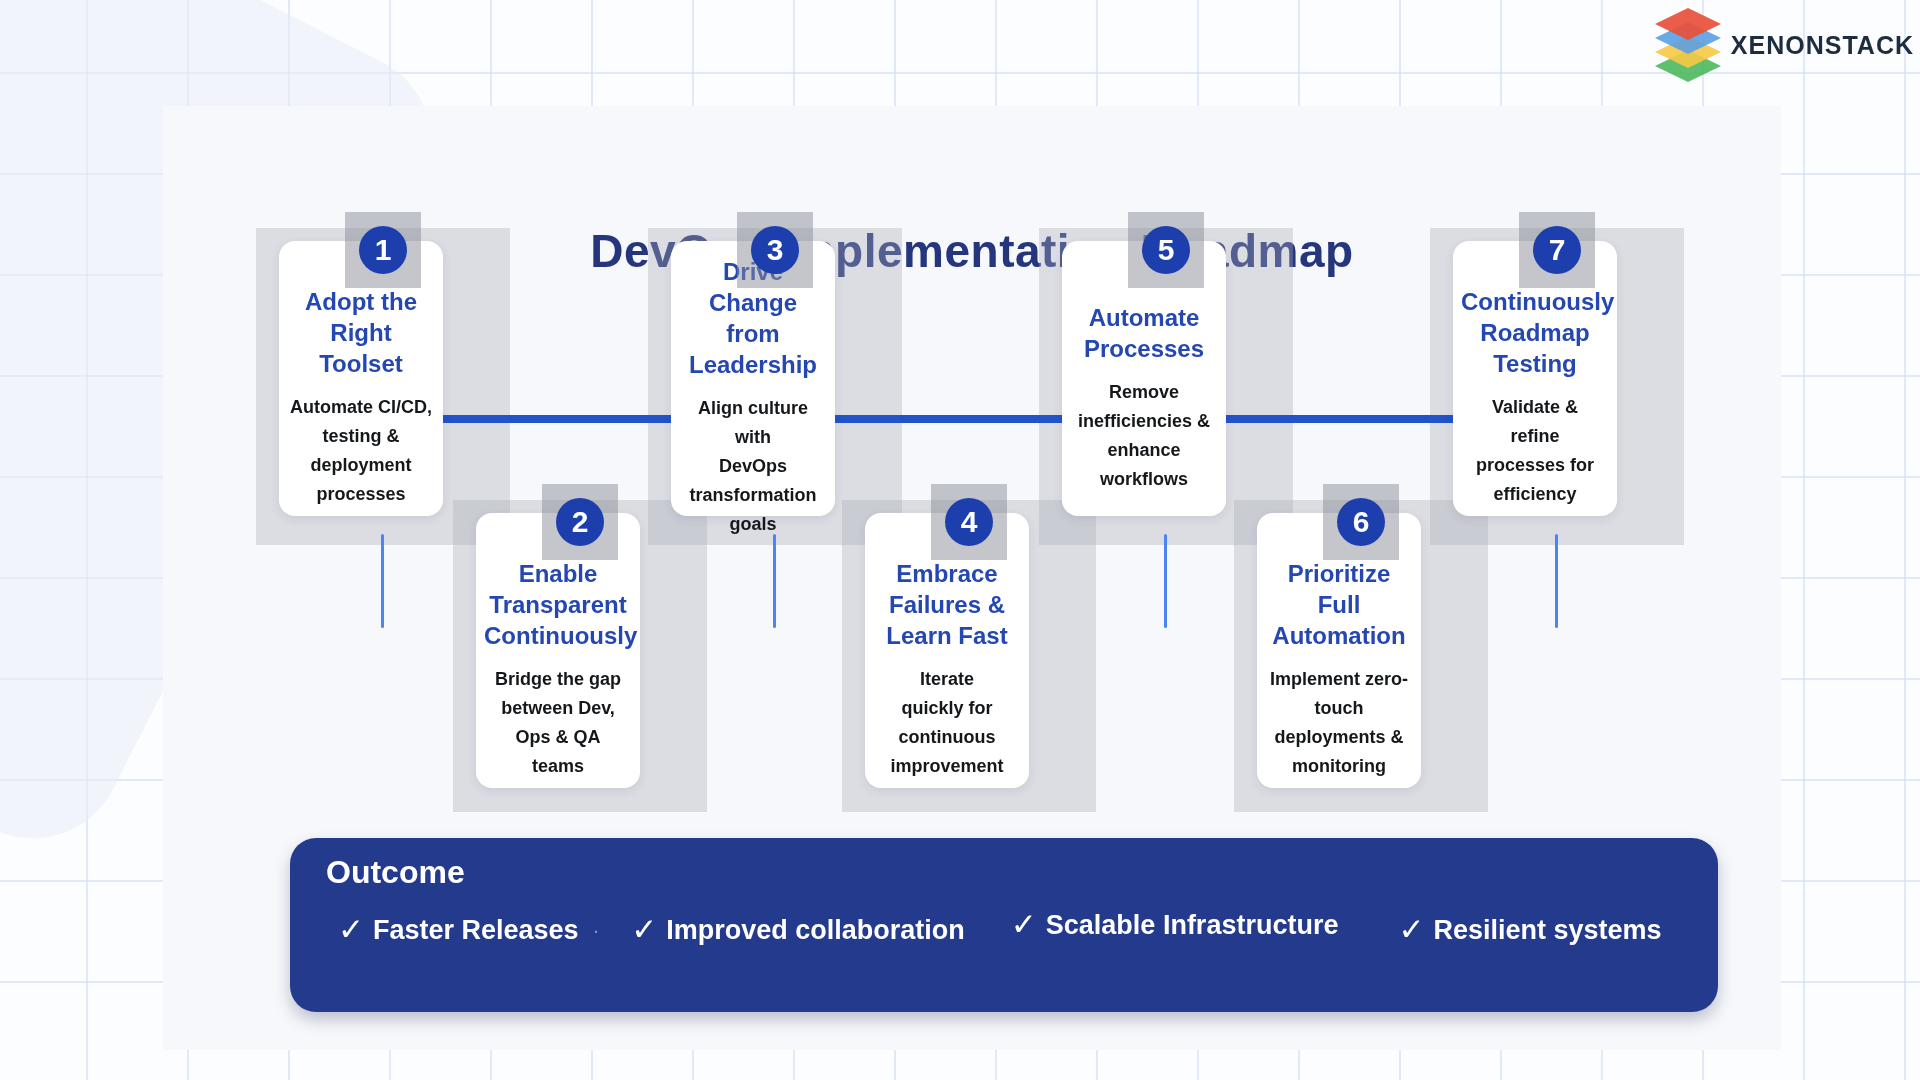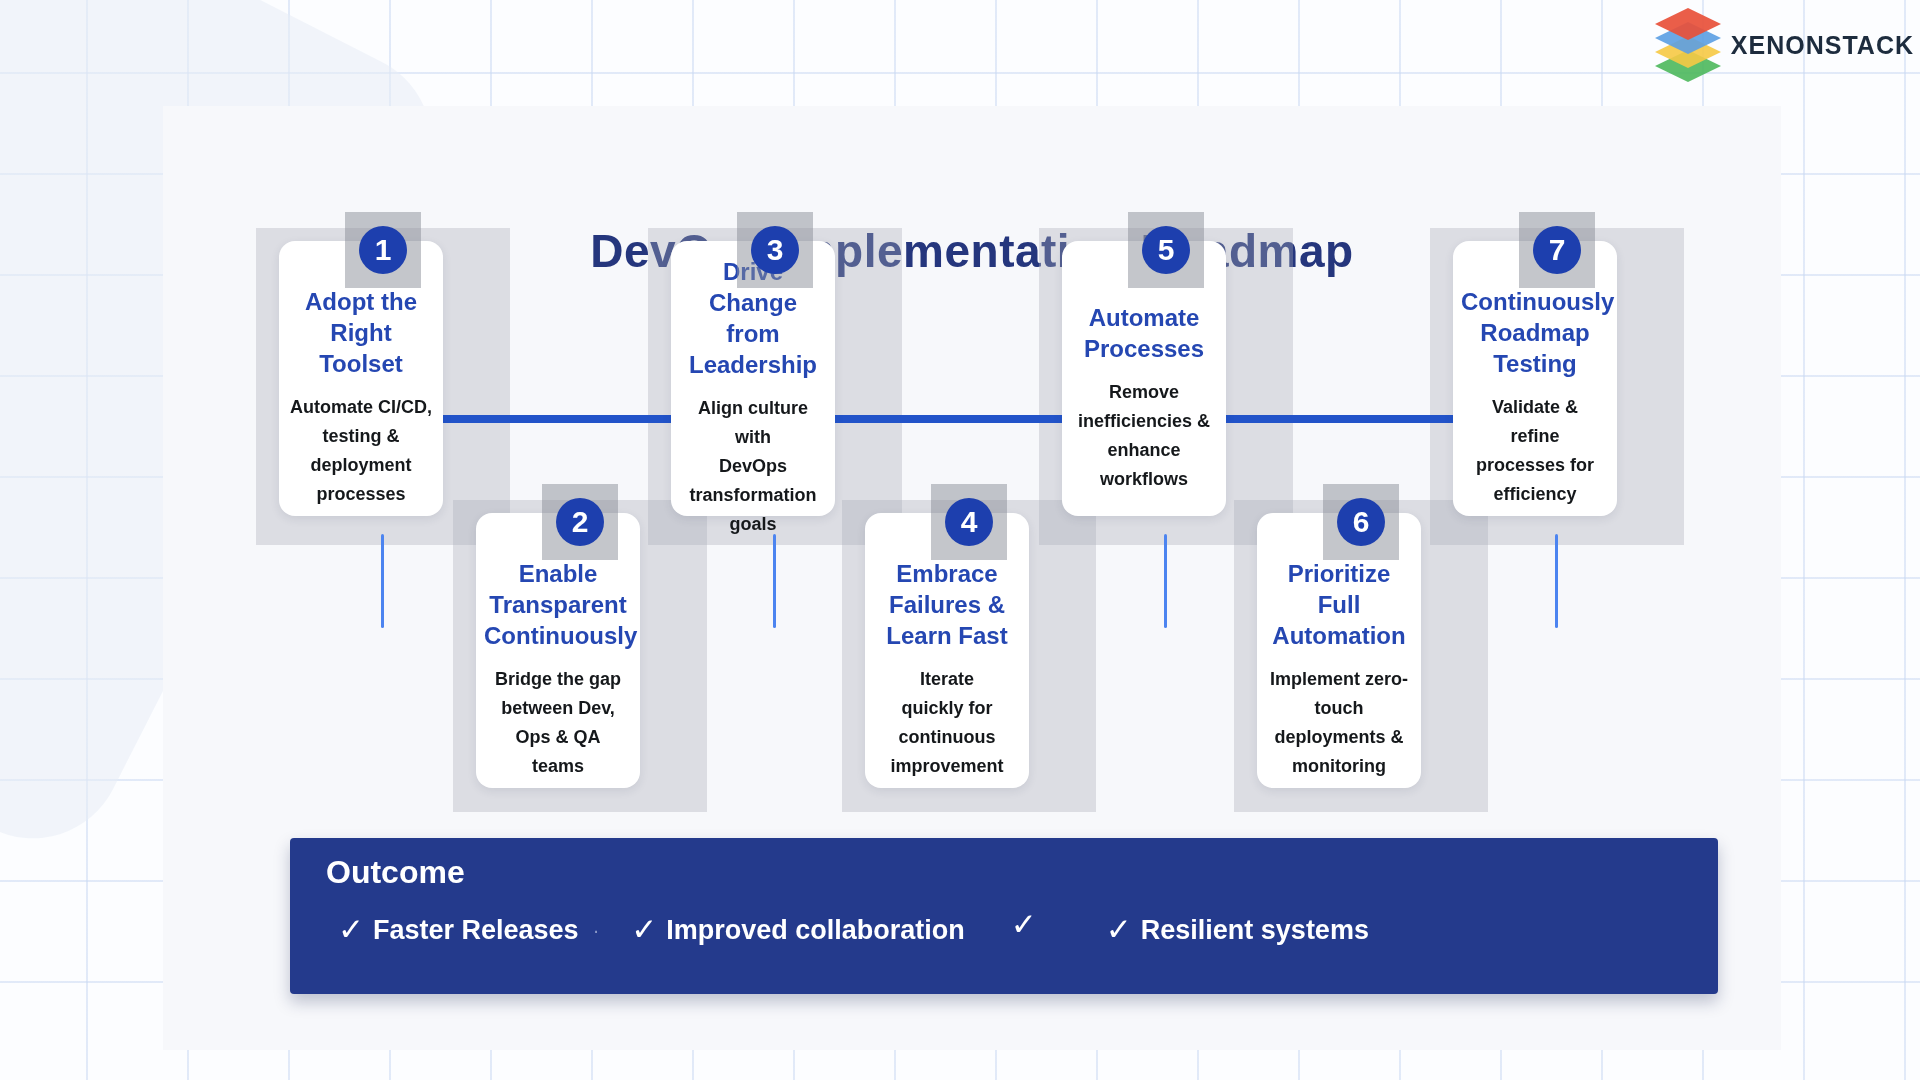--- a/index.html
+++ b/index.html
@@ -76,22 +76,22 @@
     position:absolute;left:89px;top:-16px;width:76px;height:76px;z-index:4;
     background:var(--tab-gray,rgba(138,142,152,.5));
   }
   .num{
     position:absolute;left:103px;top:-2px;width:48px;height:48px;z-index:5;
     background:var(--circle-blue,#1d3fae);border-radius:50%;
     color:#fff;font-size:30px;font-weight:700;line-height:48px;text-align:center;
   }
   
   .outcome{
-    position:absolute;left:127px;top:732px;width:1428px;height:156px;
-    background:var(--outcome-bg,#243a8c);border-radius:4px;
+    position:absolute;left:127px;top:732px;width:1428px;height:174px;
+    background:var(--outcome-bg,#243a8c);border-radius:26px;
     box-shadow:0 8px 16px rgba(20,30,80,.25);color:#fff;z-index:3;
   }
   .outcome-heading{
     position:absolute;left:36px;top:16px;font-size:32px;font-weight:700;
   }
   .outcome-items{
     position:absolute;left:48px;top:74px;display:flex;align-items:center;
   }
   .o-item{display:flex;align-items:center;}
   .o-check{font-size:31px;font-weight:400;margin-right:9px;position:relative;top:-1px;}
@@ -233,20 +233,21 @@
         <span class="o-check">✓</span>
         <span class="o-label">Faster Releases</span>
       </div>
       <span class="o-dot">·</span>
       <div class="o-item m1">
         <span class="o-check">✓</span>
         <span class="o-label">Improved collaboration</span>
       </div>
       <div class="o-item m2 raise">
         <span class="o-check">✓</span>
+        <span class="o-label">Scalable Infrastructure</span>
       </div>
       <div class="o-item m3">
         <span class="o-check">✓</span>
         <span class="o-label">Resilient systems</span>
       </div>
     </div>
   </div>
 </div>
 
 </body></html>

